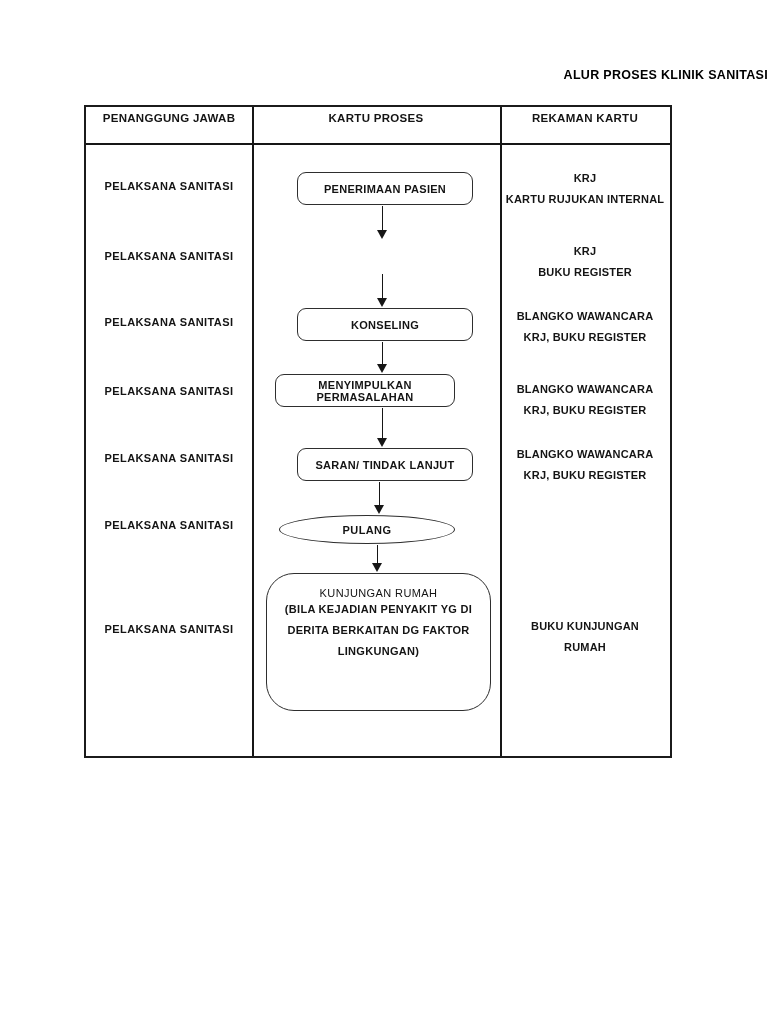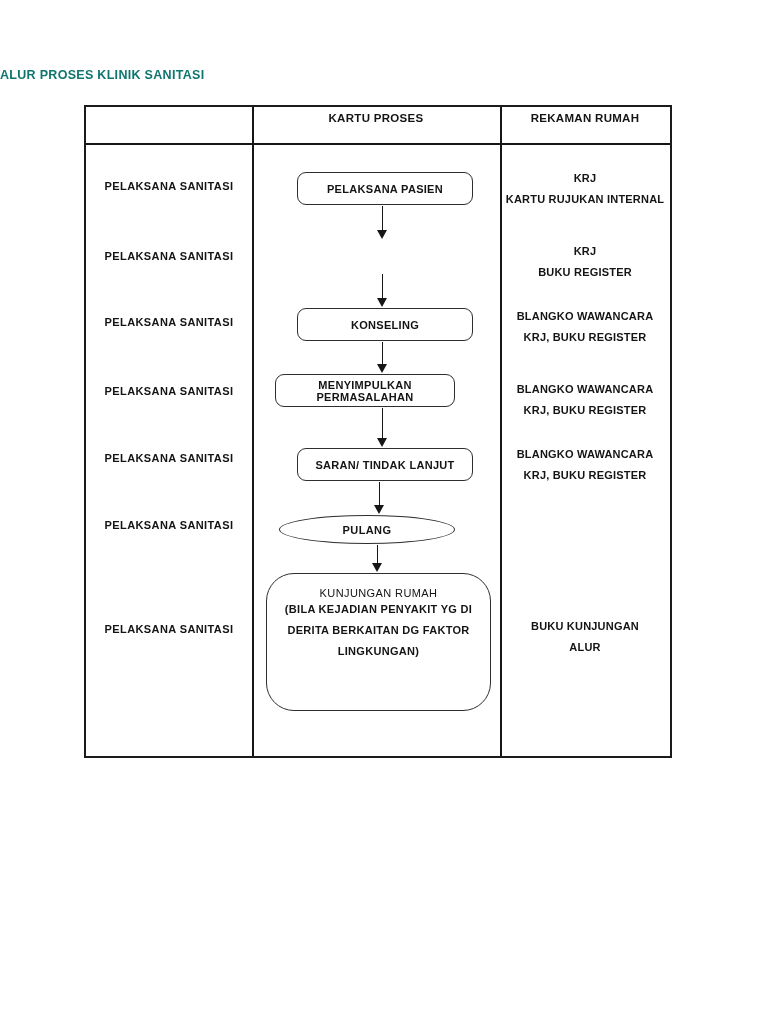--- a/index.html
+++ b/index.html
@@ -7,22 +7,22 @@
   body {
     font-family: "Liberation Sans", "DejaVu Sans", sans-serif;
     color: #111111;
     position: relative;
     overflow: hidden;
   }
   .page { position: absolute; left: 0; top: 0; width: 768px; height: 1024px; background: #ffffff; }
 
   .doc-title {
     position: absolute; left: 0; top: 68px; width: 768px;
-    text-align: left; font-size: 12.5px; font-weight: 700; letter-spacing: 0.3px;
-    color: #0f766e;
+    text-align: right; font-size: 12.5px; font-weight: 700; letter-spacing: 0.3px;
+    color: #000000;
   }
 
   .sheet-table {
     position: absolute; left: 84px; top: 105px; width: 588px; height: 653px;
     border: 2px solid #1b1b1b; background: #ffffff;
   }
   .vline { position: absolute; top: 0; bottom: 0; width: 1.6px; background: #161616; }
   .hline { position: absolute; left: 0; right: 0; height: 1.6px; background: #161616; }
 
   .hdr-cell {
@@ -81,32 +81,33 @@
 <div class="page">
 
   <div class="doc-title">ALUR PROSES KLINIK SANITASI</div>
 
   <div class="sheet-table">
 
     <div class="vline" style="left:166px;"></div>
     <div class="vline" style="left:414px;"></div>
     <div class="hline" style="top:36px;"></div>
 
+    <div class="hdr-cell" style="left:0; width:166px;">PENANGGUNG JAWAB</div>
     <div class="hdr-cell" style="left:166px; width:248px;">KARTU PROSES</div>
-    <div class="hdr-cell" style="left:414px; width:170px;">REKAMAN RUMAH</div>
+    <div class="hdr-cell" style="left:414px; width:170px;">REKAMAN KARTU</div>
 
     <div class="resp-label" style="left:0; width:166px; top:72px;">PELAKSANA SANITASI</div>
     <div class="resp-label" style="left:0; width:166px; top:142px;">PELAKSANA SANITASI</div>
     <div class="resp-label" style="left:0; width:166px; top:208px;">PELAKSANA SANITASI</div>
     <div class="resp-label" style="left:0; width:166px; top:277px;">PELAKSANA SANITASI</div>
     <div class="resp-label" style="left:0; width:166px; top:344px;">PELAKSANA SANITASI</div>
     <div class="resp-label" style="left:0; width:166px; top:411px;">PELAKSANA SANITASI</div>
     <div class="resp-label" style="left:0; width:166px; top:515px;">PELAKSANA SANITASI</div>
 
-    <div class="flow-box" style="left:211px; top:65px; width:176px; height:33px;">PELAKSANA PASIEN</div>
+    <div class="flow-box" style="left:211px; top:65px; width:176px; height:33px;">PENERIMAAN PASIEN</div>
 
     <div class="flow-arrow" style="left:291px; top:99px; height:33px;">
       <div class="shaft"></div>
         <div class="head"></div>
     </div>
 
 
     <div class="flow-arrow" style="left:291px; top:167px; height:33px;">
       <div class="shaft"></div>
         <div class="head"></div>
@@ -151,16 +152,16 @@
 KARTU RUJUKAN INTERNAL</div>
     <div class="record" style="left:414px; width:170px; top:134px;">KRJ
 BUKU REGISTER</div>
     <div class="record" style="left:414px; width:170px; top:199px;">BLANGKO WAWANCARA
 KRJ, BUKU REGISTER</div>
     <div class="record" style="left:414px; width:170px; top:272px;">BLANGKO WAWANCARA
 KRJ, BUKU REGISTER</div>
     <div class="record" style="left:414px; width:170px; top:337px;">BLANGKO WAWANCARA
 KRJ, BUKU REGISTER</div>
     <div class="record" style="left:414px; width:170px; top:509px;">BUKU KUNJUNGAN
-ALUR</div>
+RUMAH</div>
 
   </div>
 </div>
 
 </body></html>

